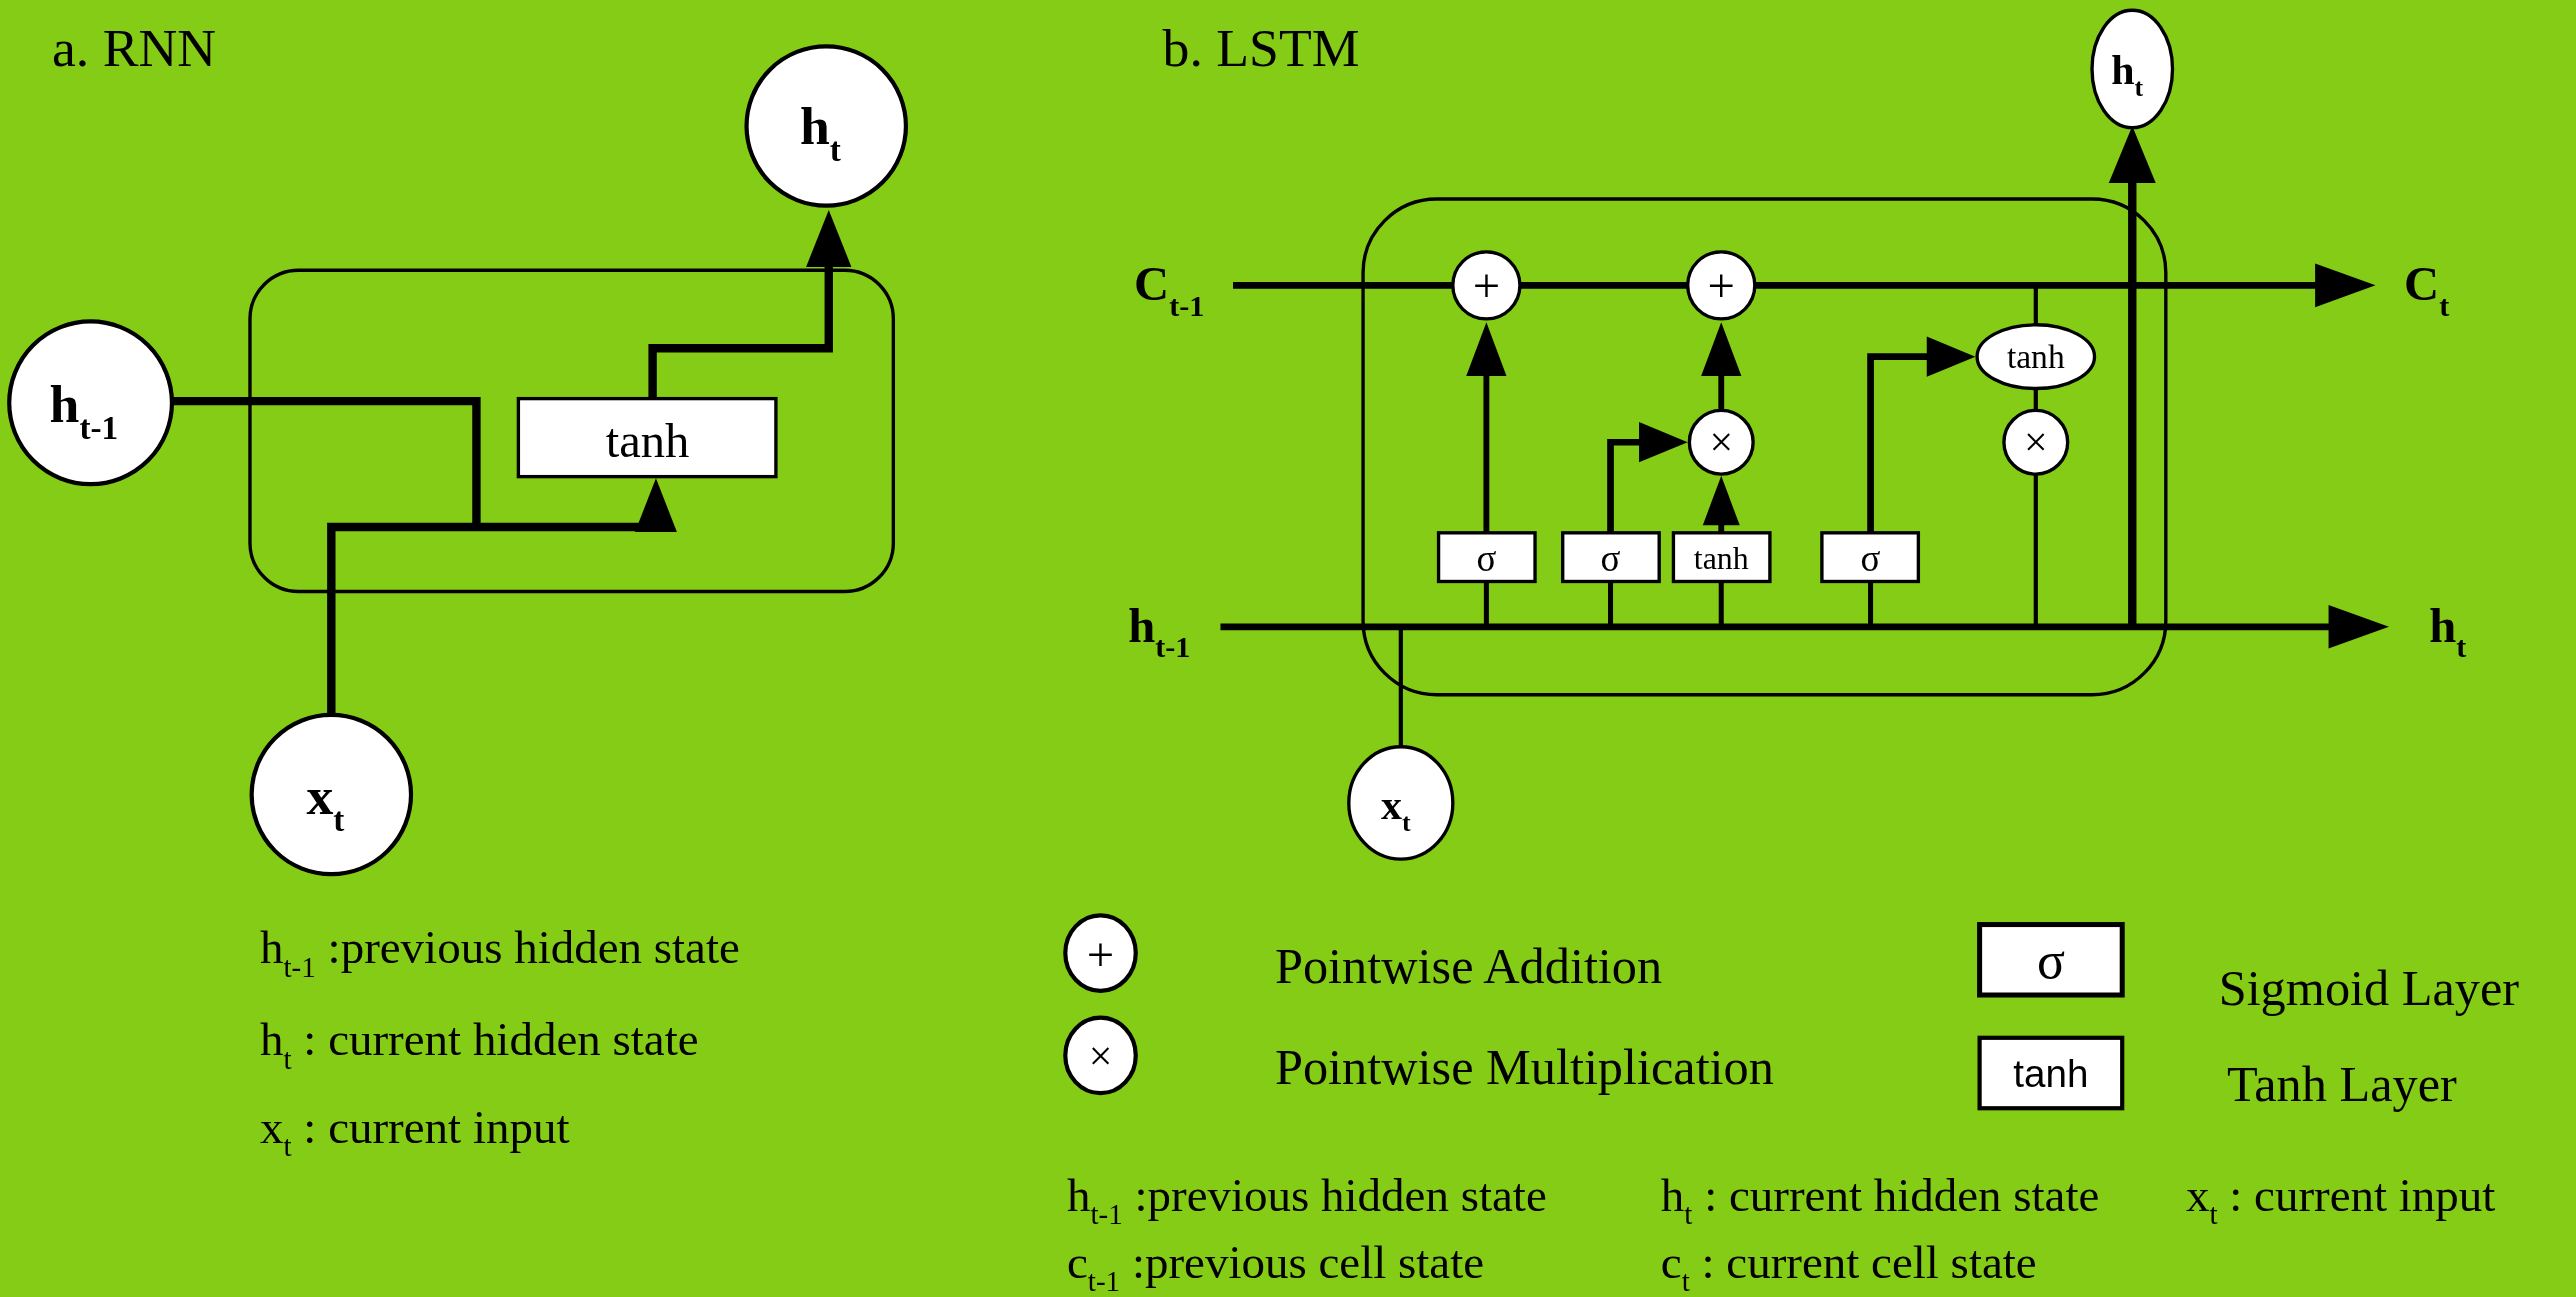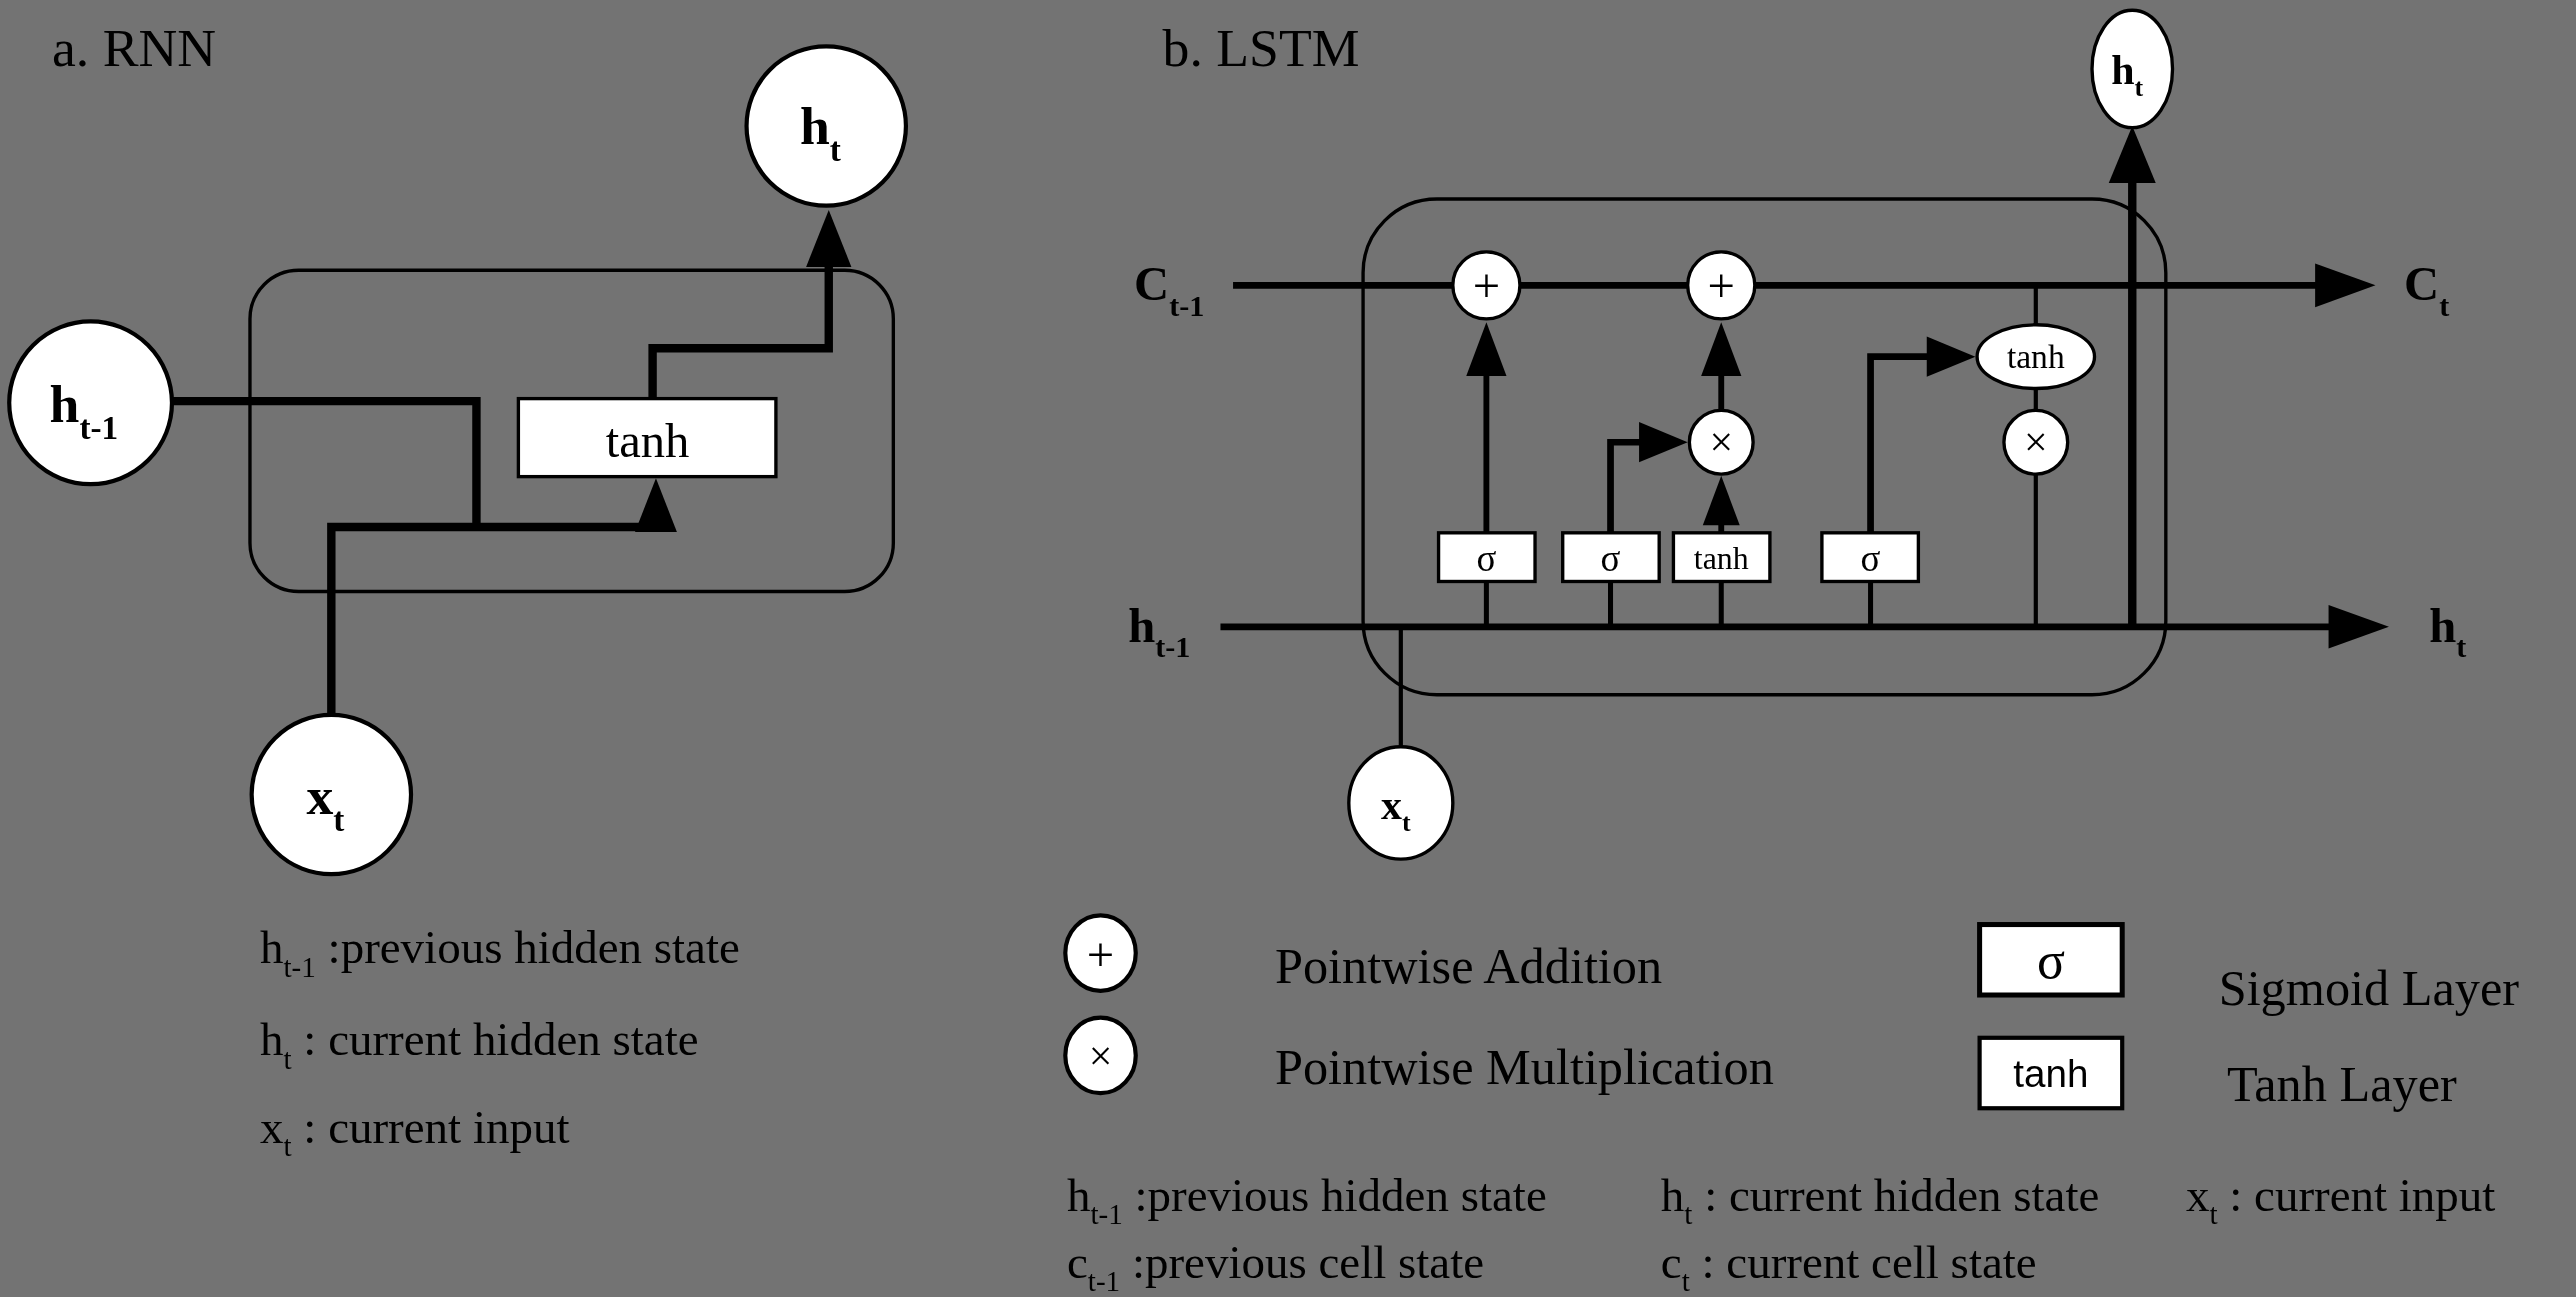--- a/index.html
+++ b/index.html
@@ -1,16 +1,16 @@
 <!DOCTYPE html>
 <html style="font-size:13.4px"><head>
 <meta charset="utf-8">
 <style>
   html,body{margin:0;padding:0;background:#ffffff;}
-  .page{position:relative;width:2576px;height:1298px;background:#737373;overflow:hidden;
+  .page{position:relative;width:2576px;height:1298px;background:#84cc16;overflow:hidden;
         font-family:"Liberation Serif","DejaVu Serif",serif;}
   svg{position:absolute;left:0;top:0;}
   svg text{fill:#000;font-family:"Liberation Serif","DejaVu Serif",serif;}
   .title{font-size:64px;}
   .nodelabel{font-size:64px;font-weight:bold;}
   .nodelabel-sm{font-size:50px;font-weight:bold;}
   .linelabel{font-size:58px;font-weight:bold;}
   .gate{font-size:44px;}
   .gate-sm{font-size:38px;}
   .ovaltext{font-size:40px;}

